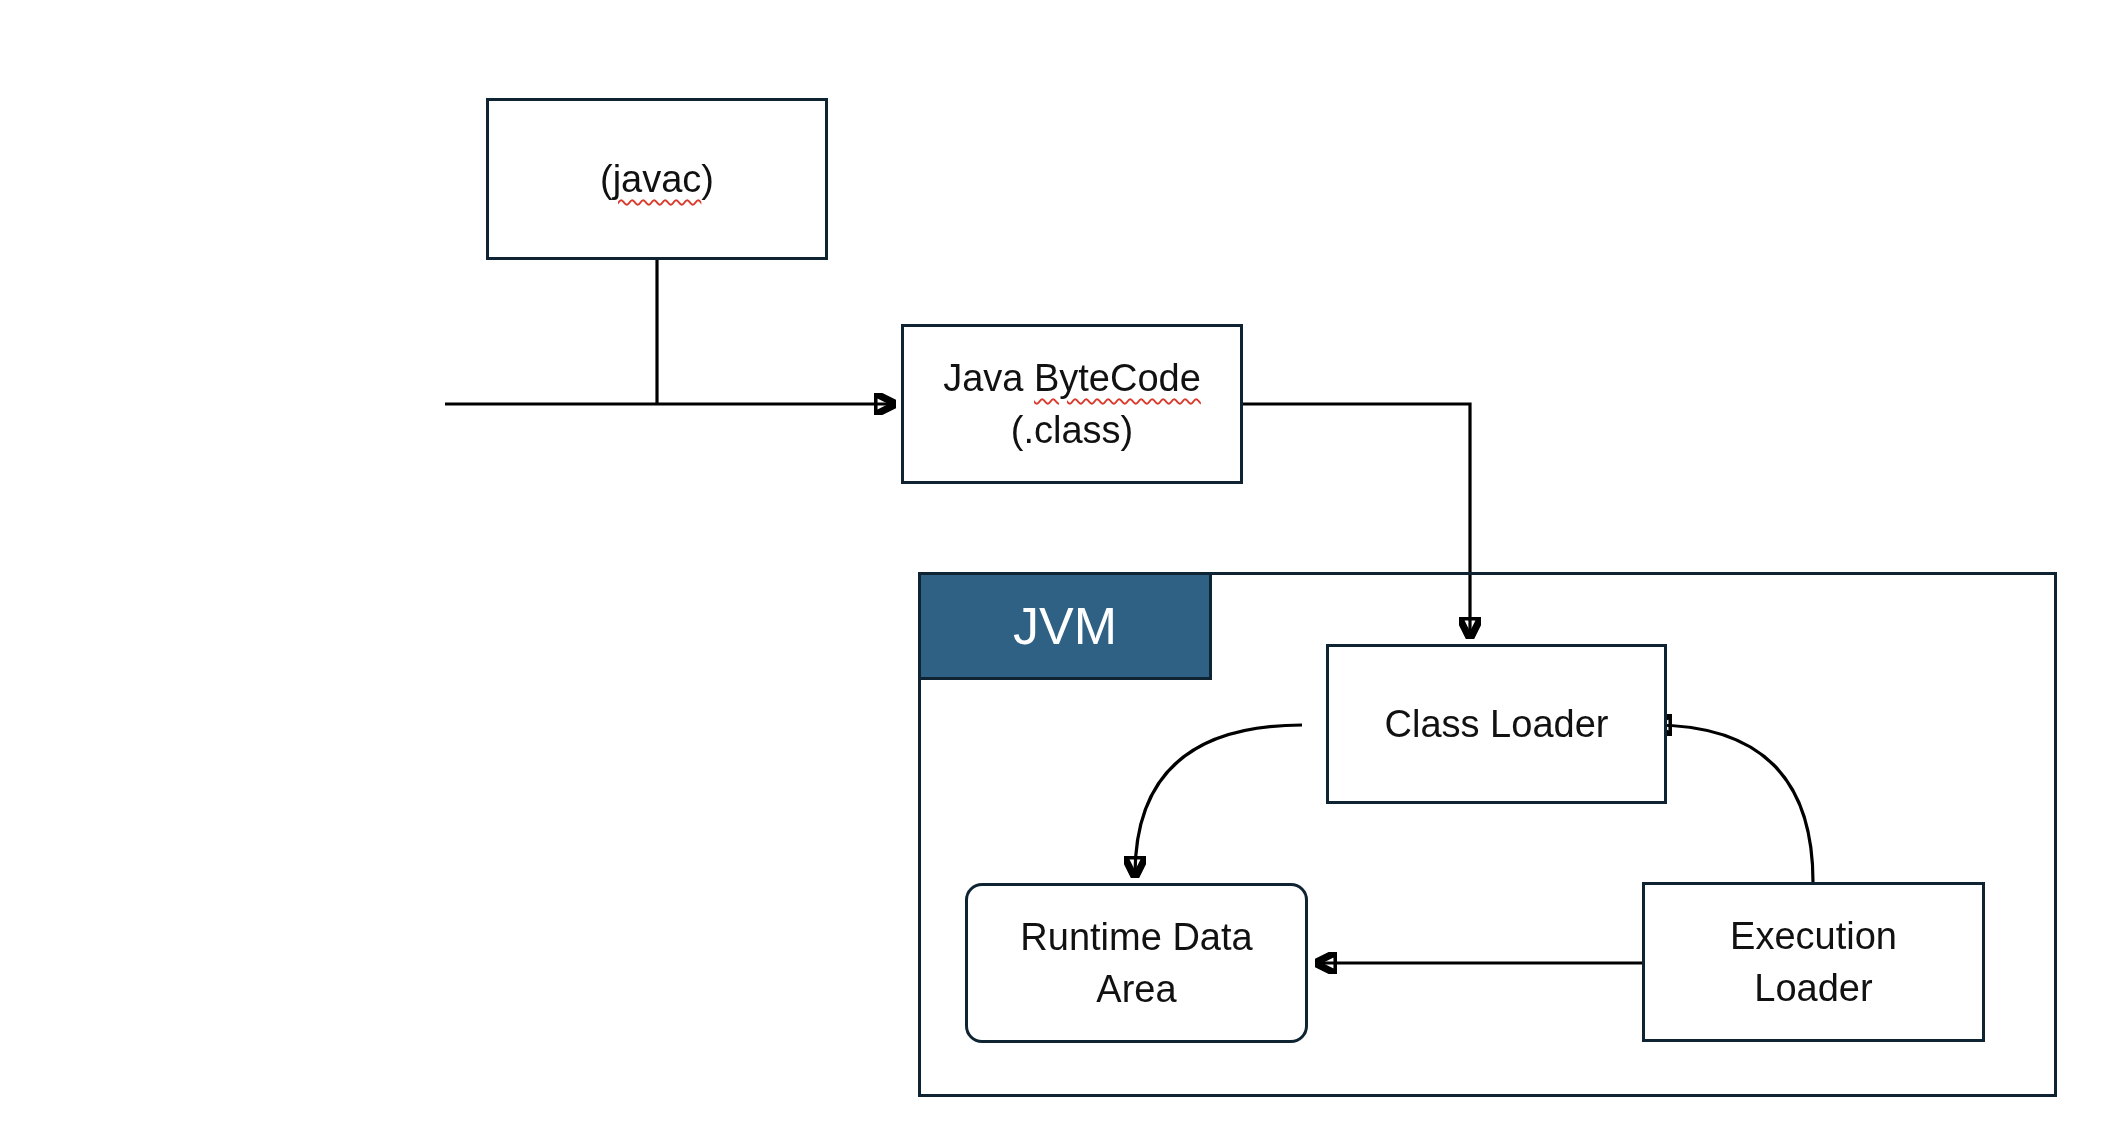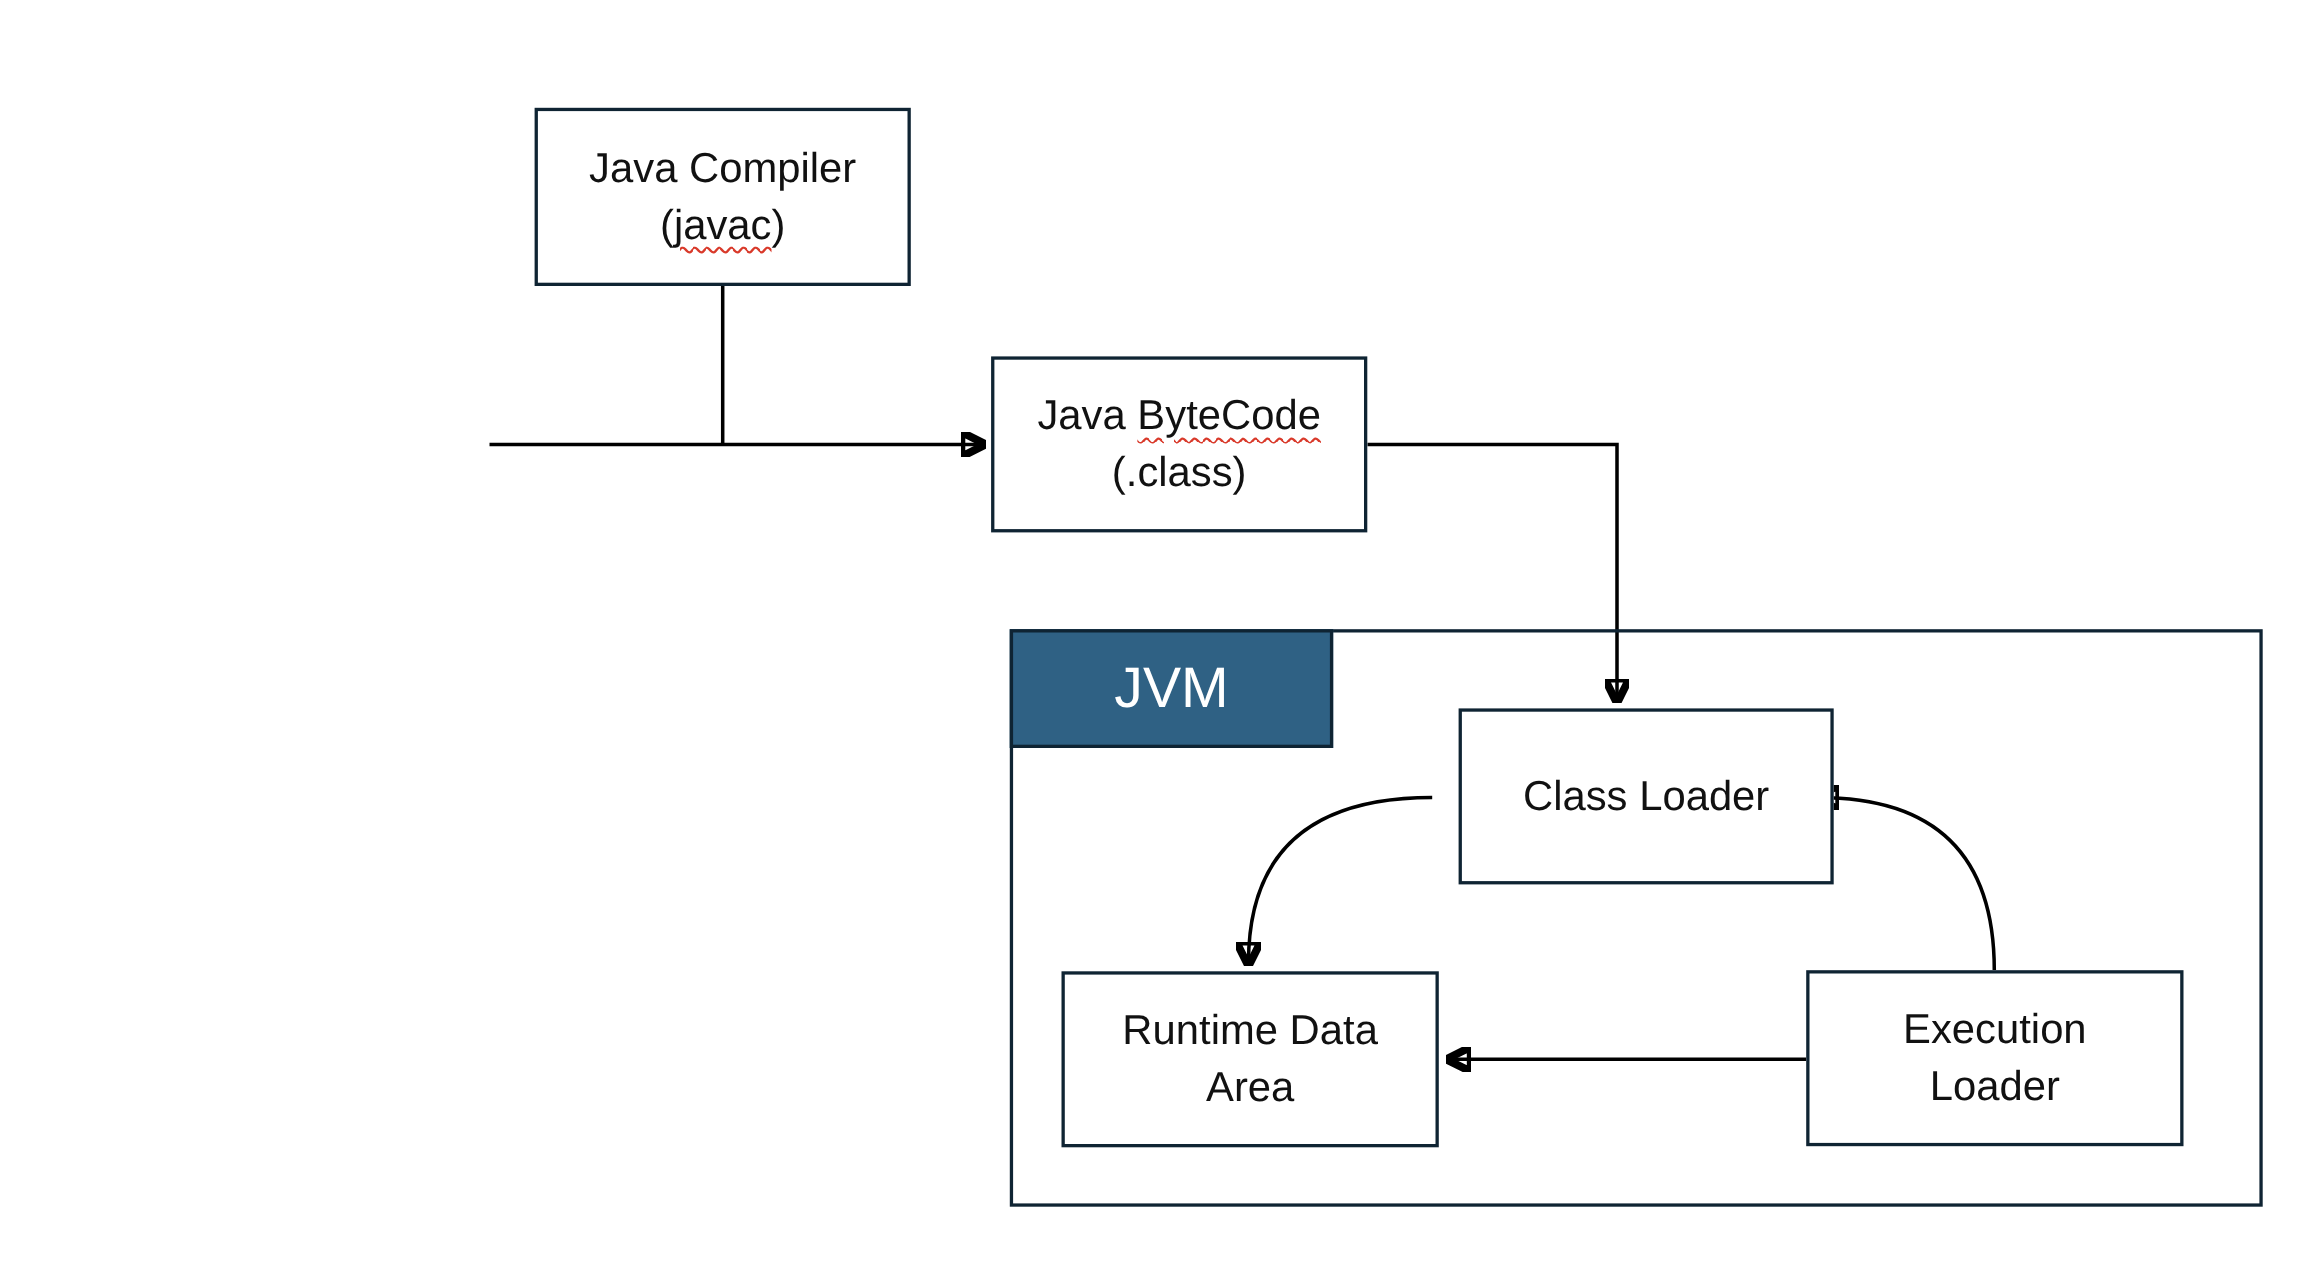--- a/index.html
+++ b/index.html
@@ -88,41 +88,40 @@
     </defs>
     <path d="M 657 260 L 657 404"></path>
     <path d="M 445 404 L 893 404" marker-end="url(#arrowhead)"></path>
     <path d="M 1243 404 L 1470 404 L 1470 636" marker-end="url(#arrowhead)"></path>
     <path d="M 1302 725 Q 1135 725 1135 875" marker-end="url(#arrowhead)"></path>
     <path d="M 1813 882 Q 1813 725 1653 725" marker-end="url(#arrowhead)"></path>
     <path d="M 1642 963 L 1318 963" marker-end="url(#arrowhead)"></path>
   </svg>
 
   <div class="box" style="left:486px; top:98px; width:342px; height:162px;">
-    <div class="line">Java Compiler</div>
     <div class="line"><span>(</span><span class="squiggle">javac</span><span>)</span></div>
   </div>
 
 
   <div class="box" style="left:901px; top:324px; width:342px; height:160px;">
     <div class="line"><span>Java </span><span class="squiggle">ByteCode</span></div>
     <div class="line">(.class)</div>
   </div>
 
   <div class="jvm-container" style="left:918px; top:572px; width:1139px; height:525px;"></div>
 
   <div class="jvm-label" style="left:918px; top:572px; width:294px; height:108px;">
     <div class="line">JVM</div>
   </div>
 
   <div class="box" style="left:1302px; top:644px; width:341px; height:160px;margin-left:24px;">
     <div class="line">Class Loader</div>
   </div>
 
-  <div class="box" style="left:965px; top:883px; width:343px; height:160px;">
+  <div class="box" style="left:965px; top:883px; width:343px; height:160px;border-radius:17px;">
     <div class="line">Runtime Data</div>
     <div class="line">Area</div>
   </div>
 
   <div class="box" style="left:1642px; top:882px; width:343px; height:160px;">
     <div class="line">Execution</div>
     <div class="line">Loader</div>
   </div>
 
 </div>

